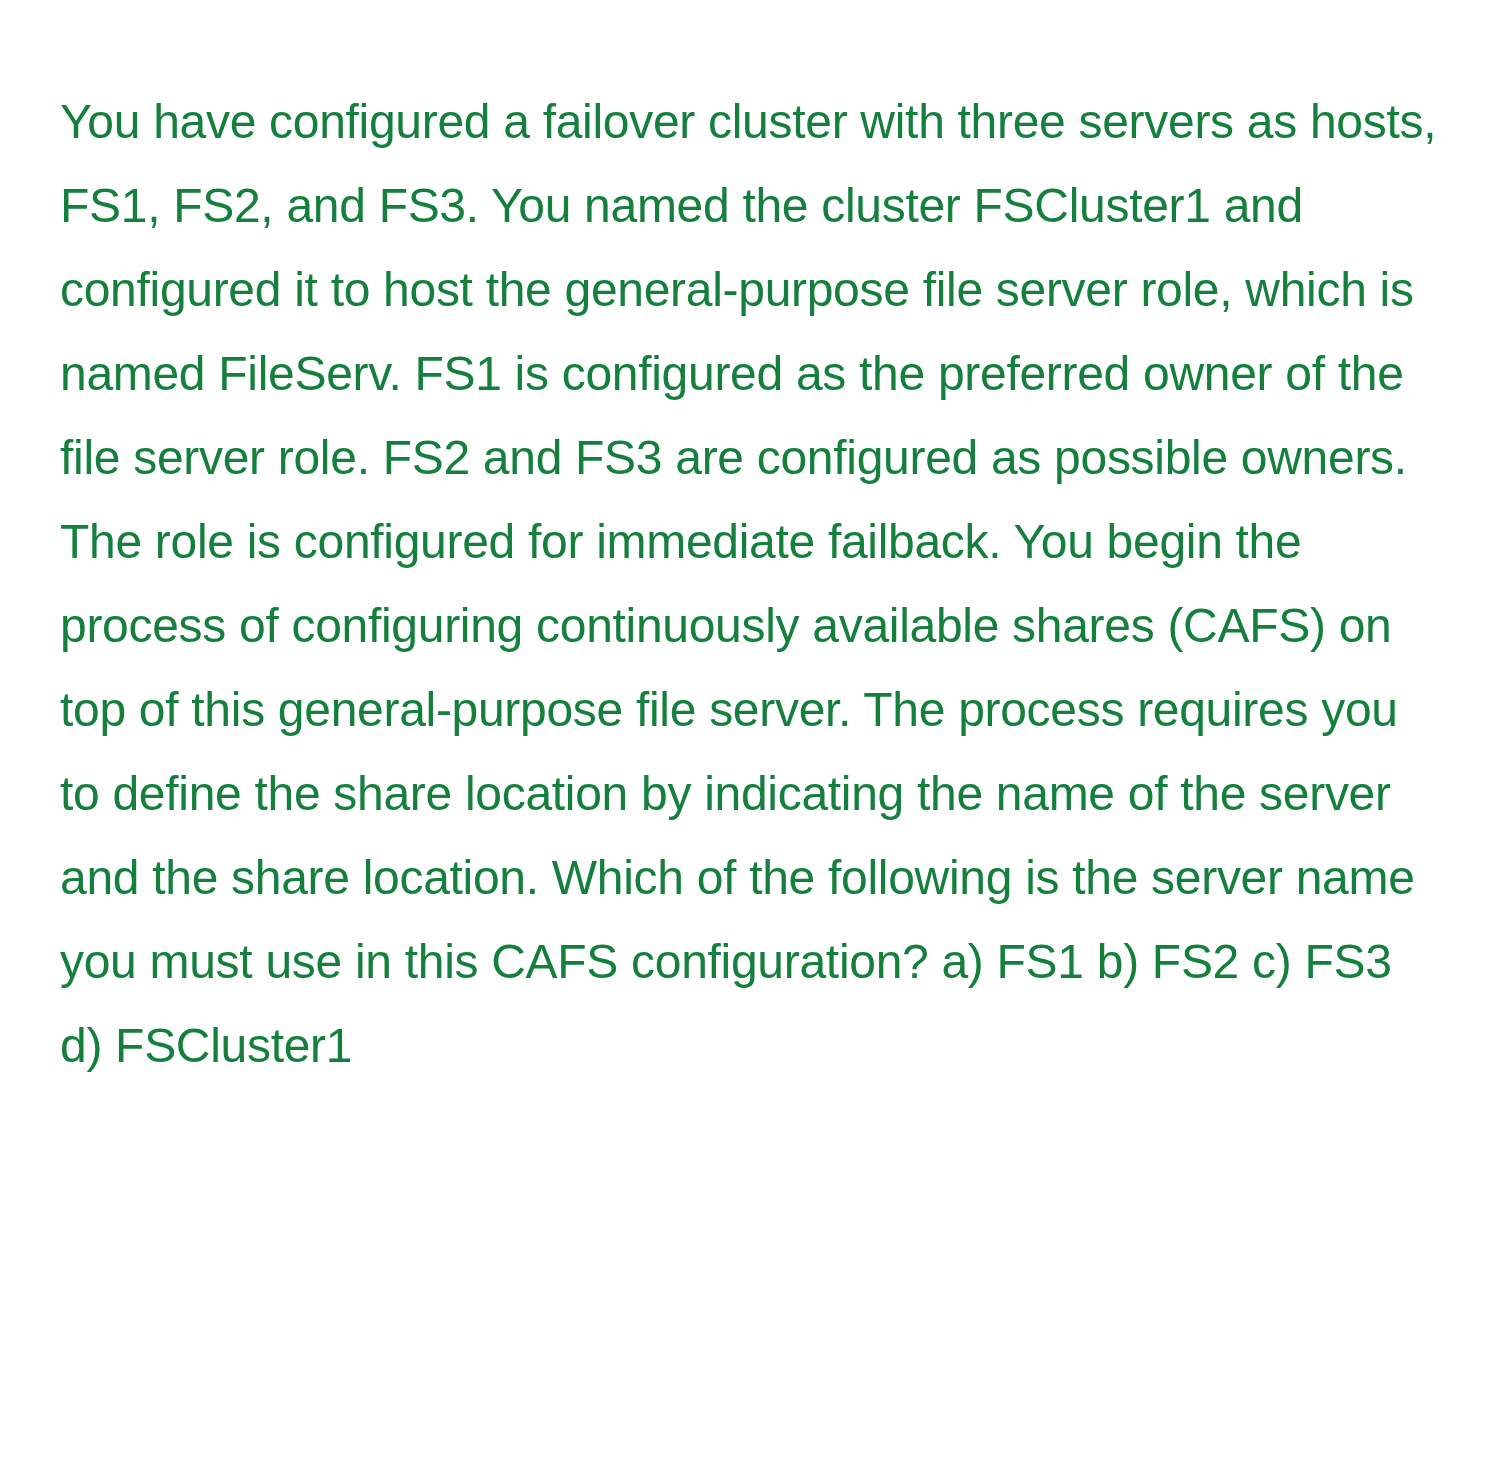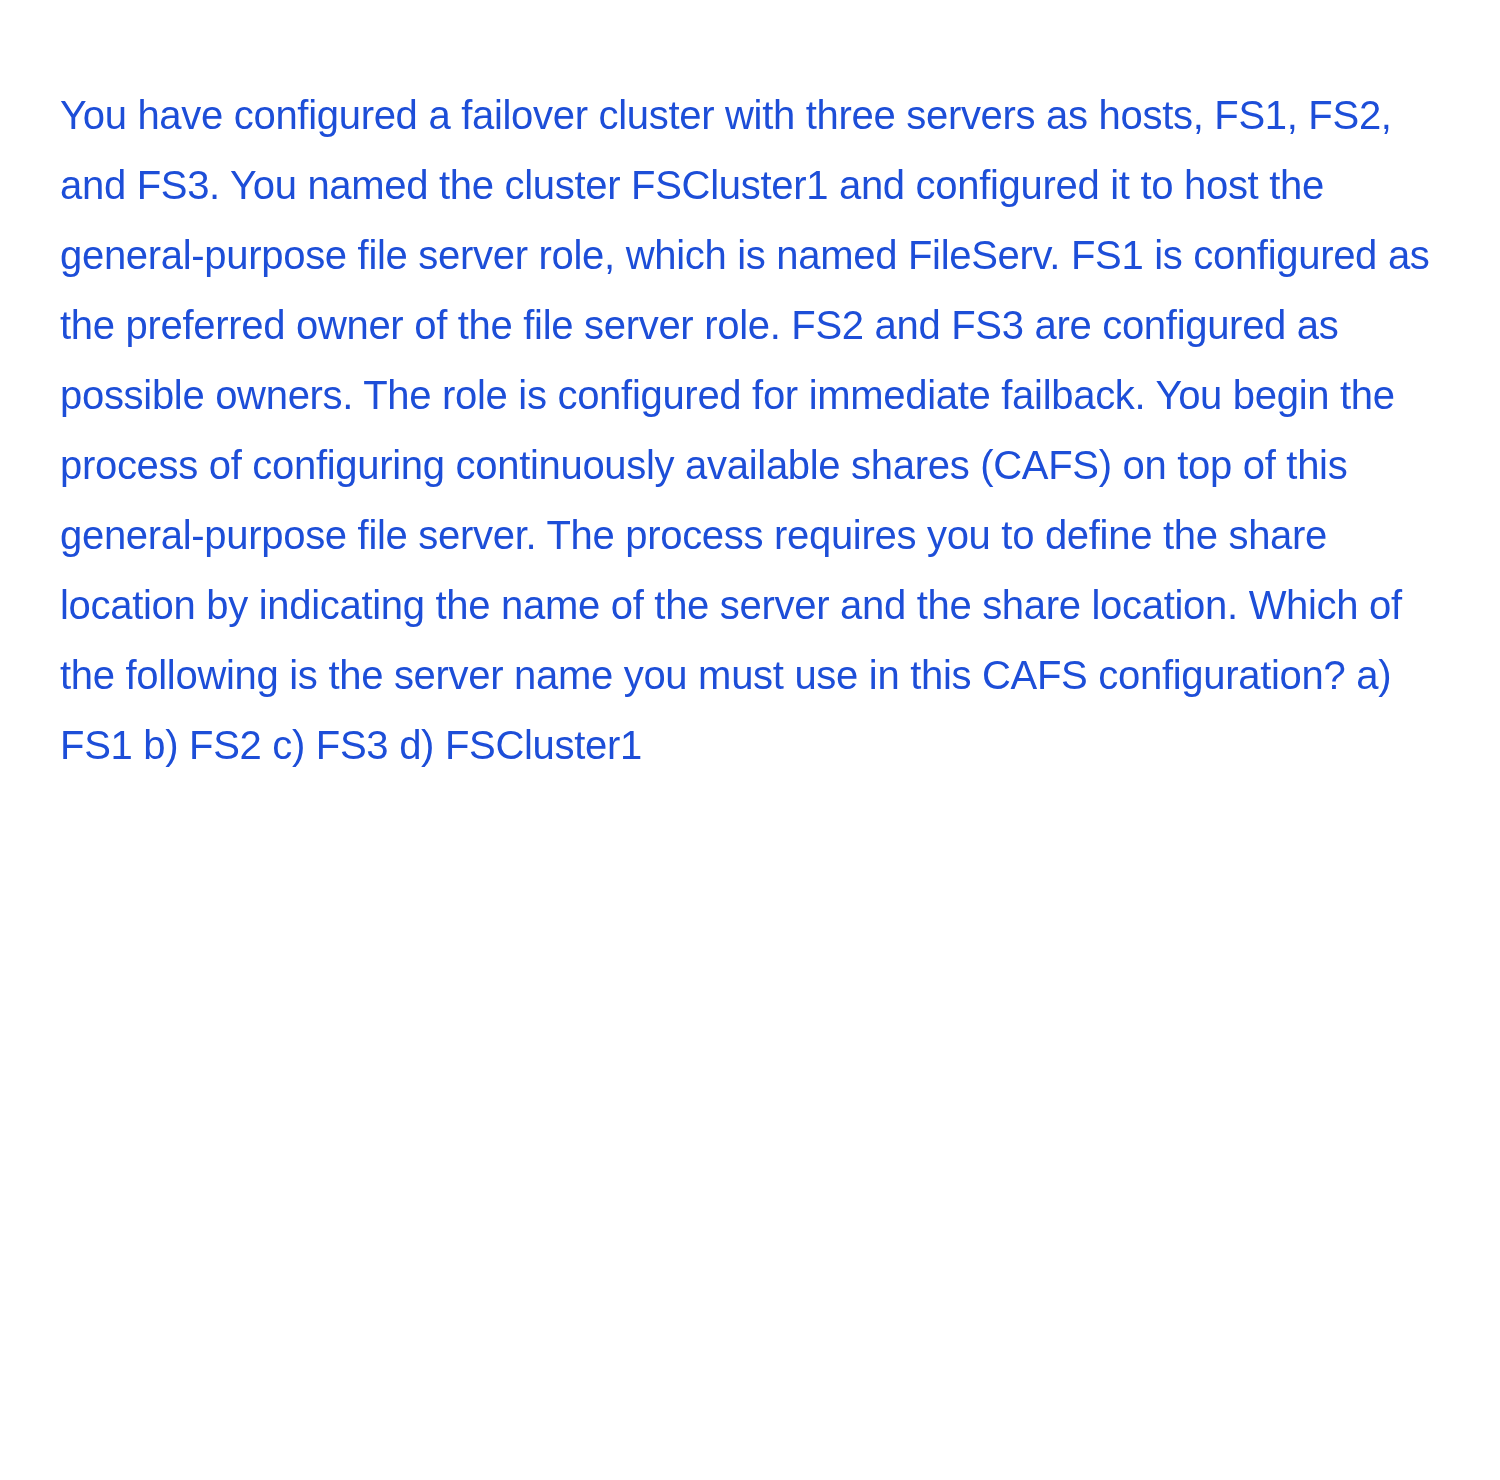--- a/index.html
+++ b/index.html
@@ -8,23 +8,23 @@
       box-sizing: border-box;
     }
     body {
       width: 1500px;
       height: 1480px;
       background: #ffffff;
       font-family: -apple-system, BlinkMacSystemFont, "Segoe UI", Helvetica, Arial, sans-serif;
       padding: 80px 60px;
     }
     .question-text {
-      font-size: 40px;
+      font-size: 48px;
       line-height: 1.75;
-      color: #1d4ed8;
+      color: #15803d;
       font-weight: 400;
       letter-spacing: -0.3px;
     }
   </style>
 </head>
 <body>
 
 <div class="question-text">You have configured a failover cluster with three servers as hosts, FS1, FS2, and FS3. You named the cluster FSCluster1 and configured it to host the general-purpose file server role, which is named FileServ. FS1 is configured as the preferred owner of the file server role. FS2 and FS3 are configured as possible owners. The role is configured for immediate failback. You begin the process of configuring continuously available shares (CAFS) on top of this general-purpose file server. The process requires you to define the share location by indicating the name of the server and the share location. Which of the following is the server name you must use in this CAFS configuration? a) FS1 b) FS2 c) FS3 d) FSCluster1</div>
 
 </body></html>

